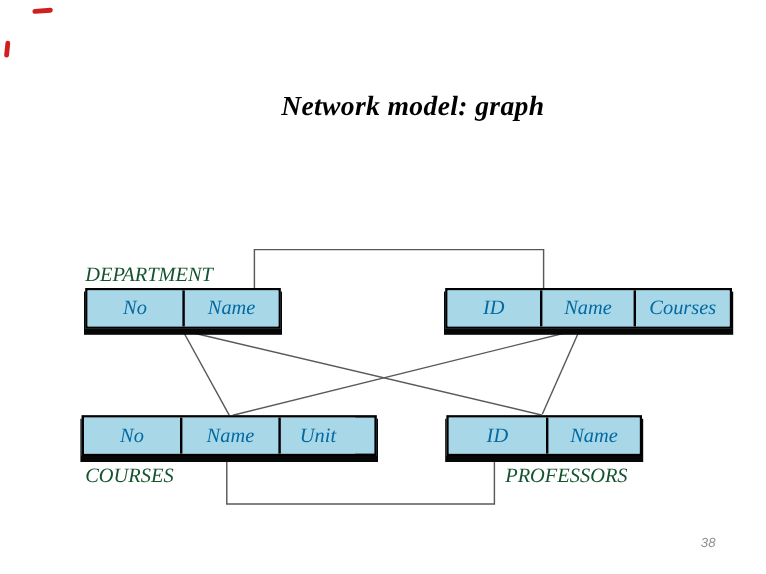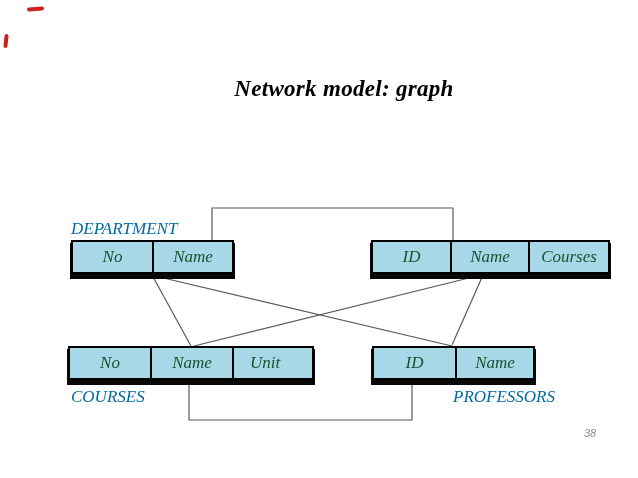--- a/index.html
+++ b/index.html
@@ -31,57 +31,57 @@
   .connectors {
     position: absolute;
     left: 0;
     top: 0;
     width: 638px;
     height: 478px;
   }
   .entity-label {
     position: absolute;
     font-size: 17px;
-    color: #0369a1;
+    color: #14532d;
     white-space: nowrap;
     line-height: 1;
   }
   .lbl-department { left: 71px;  top: 220px; }
   .lbl-students   { left: 515px; top: 220px; }
   .lbl-courses    { left: 71px;  top: 388px; }
-  .lbl-professors { left: 421px; top: 388px; margin-left: 32px; }
+  .lbl-professors { left: 421px; top: 388px; }
   .etable {
     position: absolute;
     display: flex;
     height: 30px;
     background: #a8d8e8;
     border: 2px solid #000000;
     box-sizing: content-box;
     box-shadow: 0 4px 0 1px #070707;
   }
   .tbl-department { left: 71px;  top: 240px; width: 159px; }
   .tbl-students   { left: 371px; top: 240px; width: 235px; }
   .tbl-courses    { left: 68px;  top: 346px; width: 242px; }
   .tbl-professors { left: 372px; top: 346px; width: 159px; }
   .cell {
     display: flex;
     align-items: center;
     justify-content: center;
     height: 100%;
     box-sizing: border-box;
     font-size: 17px;
-    color: #14532d;
+    color: #0369a1;
     background: #a8d8e8;
     border-left: 2px solid #000000;
   }
   .cell:first-child { border-left: none; }
   .page-number {
     position: absolute;
     left: 584px;
-    top: 428px;
+    top: 448px;
     font-family: "Liberation Sans", sans-serif;
     font-size: 11px;
     color: #8f8f8f;
     line-height: 1;
   }
   .pen-mark {
     position: absolute;
     background: #cf1f1f;
     border-radius: 2px;
   }

